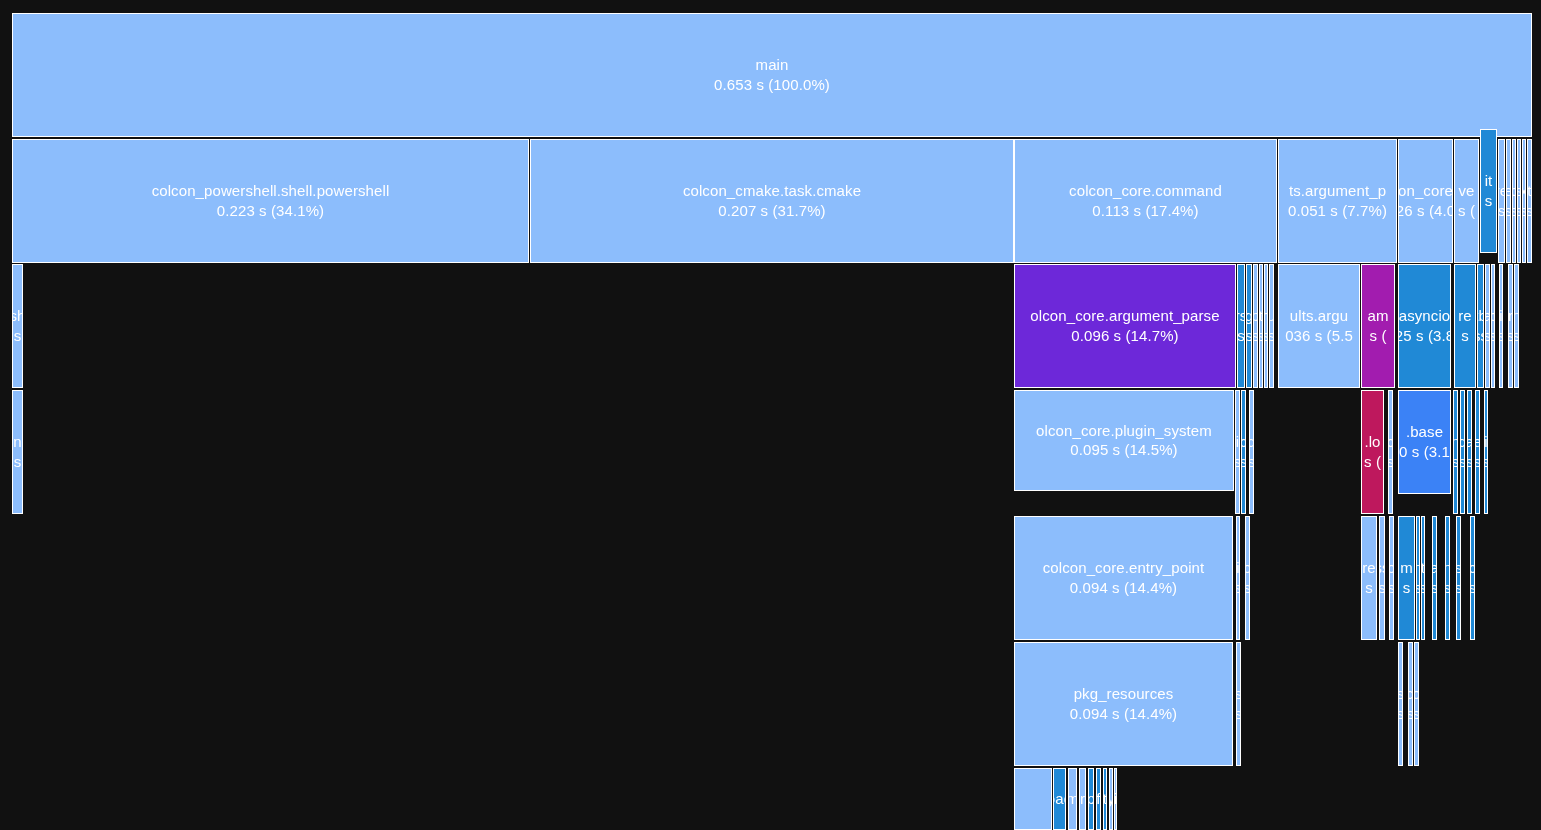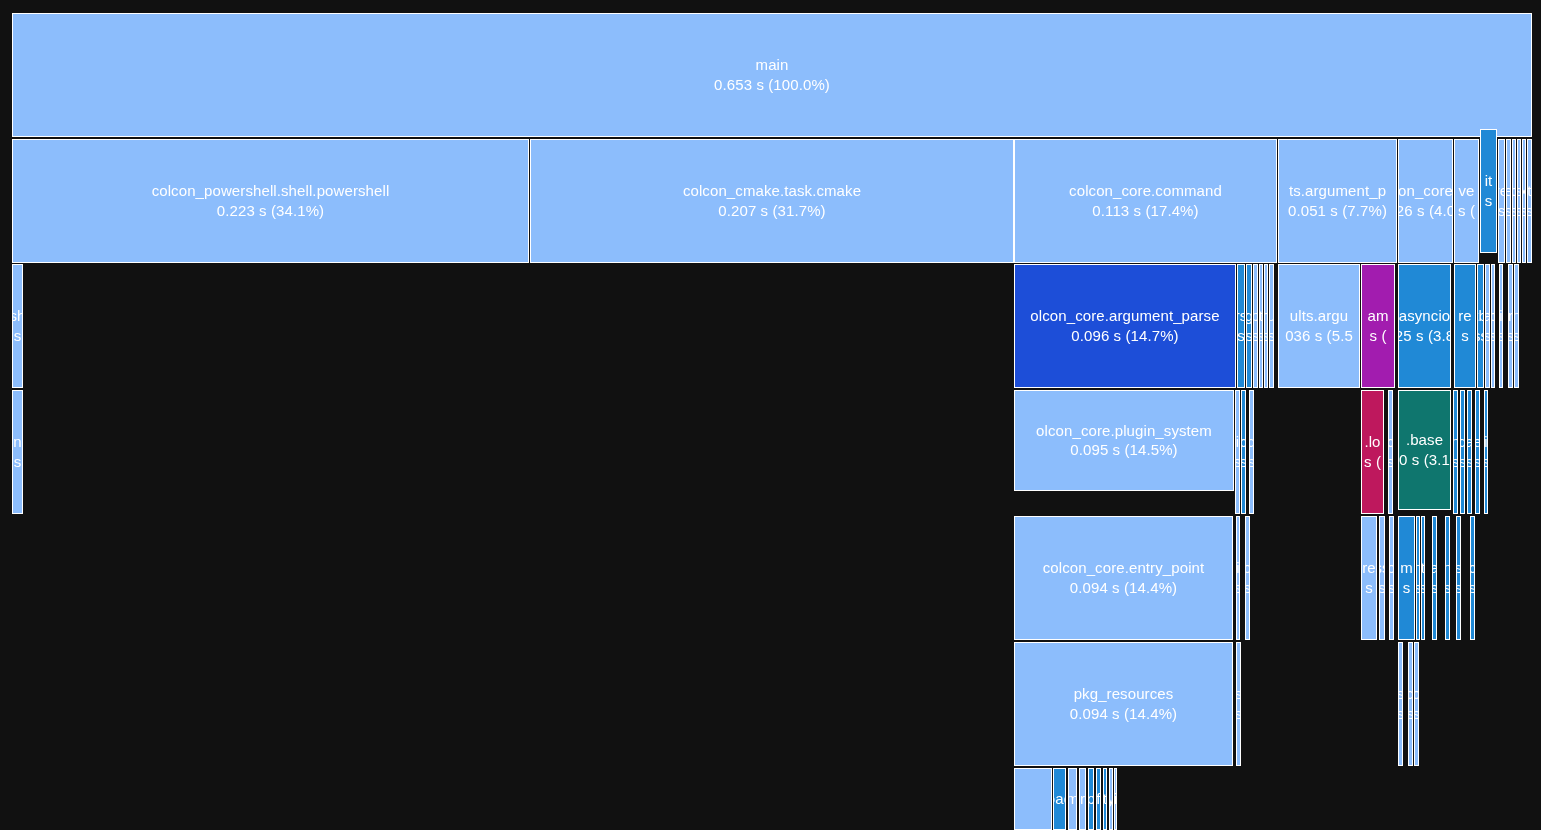--- a/index.html
+++ b/index.html
@@ -133,21 +133,21 @@
         <div class="fn">t</div>
         <div class="val">s</div>
       </div>
     </div>
     <div class="frame" style="left: 12px; top: 264px; width: 11px; height: 124px; background: rgb(140, 189, 252);">
       <div class="txt">
         <div class="fn">sh</div>
         <div class="val">s</div>
       </div>
     </div>
-    <div class="frame" style="left: 1014px; top: 264px; width: 222px; height: 124px; background: #1d4ed8;">
+    <div class="frame" style="left: 1014px; top: 264px; width: 222px; height: 124px; background: #6d28d9;">
       <div class="txt">
         <div class="fn">olcon_core.argument_parse</div>
         <div class="val">0.096 s (14.7%)</div>
       </div>
     </div>
     <div class="frame" style="left: 1237px; top: 264px; width: 8px; height: 124px; background: rgb(32, 137, 214);">
       <div class="txt">
         <div class="fn">rs</div>
         <div class="val">s</div>
       </div>
@@ -277,21 +277,21 @@
         <div class="fn">.lo</div>
         <div class="val">s (</div>
       </div>
     </div>
     <div class="frame" style="left: 1388px; top: 390px; width: 5px; height: 124px; background: rgb(140, 189, 252);">
       <div class="txt">
         <div class="fn">c</div>
         <div class="val">s</div>
       </div>
     </div>
-    <div class="frame" style="left: 1398px; top: 390px; width: 53px; height: 120px; background: #0f766e; padding-left: 44px;">
+    <div class="frame" style="left: 1398px; top: 390px; width: 53px; height: 104px; background: #3b82f6; padding-left: 44px;">
       <div class="txt">
         <div class="fn">.base</div>
         <div class="val">0 s (3.1</div>
       </div>
     </div>
     <div class="frame" style="left: 1453px; top: 390px; width: 5px; height: 124px; background: rgb(32, 137, 214);">
       <div class="txt">
         <div class="fn">n</div>
         <div class="val">s</div>
       </div>

